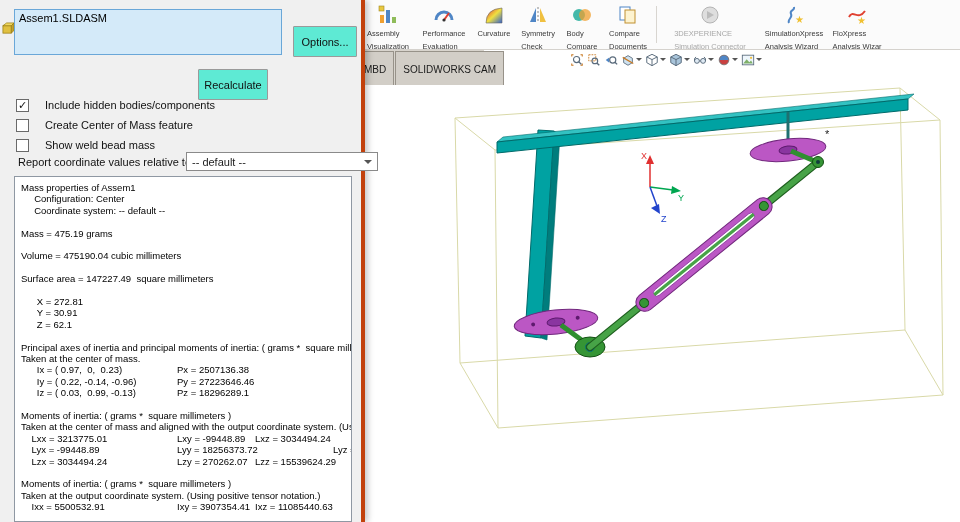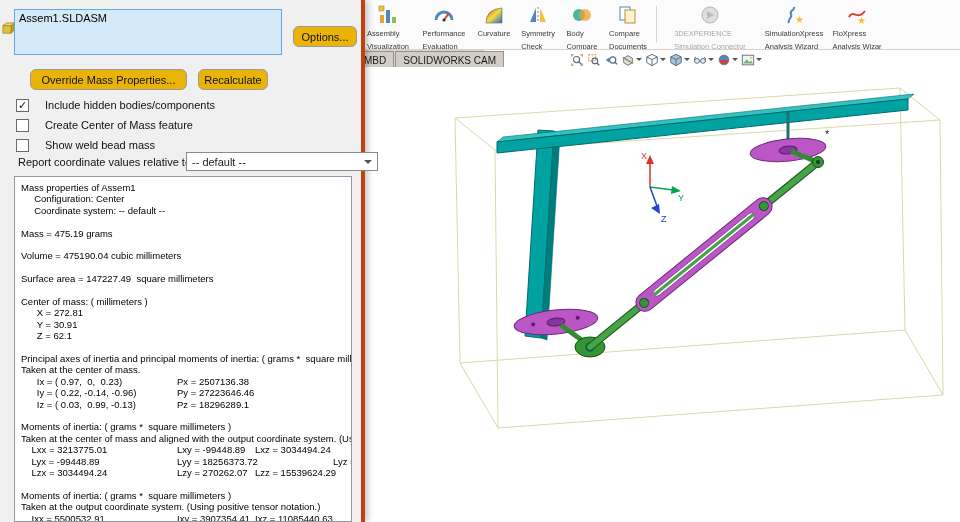--- a/index.html
+++ b/index.html
@@ -11,21 +11,21 @@
             border-bottom:1px solid #d5d2cd; display:flex; align-items:stretch;
             padding:2px 0 2px 8px; overflow:hidden; z-index:1; }
   .cmd-btn { display:flex; flex-direction:column; align-items:center; padding-top:2px; flex:none; }
   .cmd-ico svg { width:22px; height:22px; display:block; }
   .cmd-label { font-size:7.5px; line-height:13px; text-align:left; color:#3a3a3a;
                white-space:pre-line; margin-top:1px; }
   .cmd-btn.disabled .cmd-label { color:#a8a8a8; }
   .cmd-sep { width:1px; background:#d8d5d0; margin:4px 4px; flex:none; }
 
   
-  .tabstrip { position:absolute; left:352px; top:50px; width:132px; height:17px; background:#d8d4cd;
+  .tabstrip { position:absolute; left:352px; top:50px; width:132px; height:35px; background:#d8d4cd;
               display:flex; align-items:stretch; gap:1px; padding:1px 0 0 4px; z-index:2; }
   .tab { background:#d2cec7; border:1px solid #979289; border-bottom:none; font-size:10px;
          color:#1a1a1a; padding:1px 7px 0; display:flex; align-items:center; white-space:nowrap; }
 
   
   .viewport { position:absolute; left:365px; top:50px; width:595px; height:472px; background:#fff; z-index:0; }
   .scene { position:absolute; left:0; top:0; width:595px; height:472px; }
   .hud { position:absolute; left:205px; top:2px; height:15px; display:flex; align-items:center; gap:3px; z-index:3; }
   .hud-btn { display:flex; align-items:center; }
   .hud-btn svg { width:14px; height:14px; display:block; }
@@ -33,22 +33,22 @@
            border-top:3px solid #555; margin-left:1px; }
 
   
   .dialog { position:absolute; left:0; top:0; width:365px; height:522px; background:#f0f0f0;
             border-right:4px solid #c2410c; box-shadow:3px 0 6px rgba(0,0,0,.22);
             font-size:11px; z-index:10; }
   .asm-icon { position:absolute; left:2px; top:22px; }
   .asm-icon svg { width:13px; height:13px; display:block; }
   .sel-box { position:absolute; left:14px; top:9px; width:268px; height:46px; background:#d4eaf9;
              border:1px solid #6aa7d8; padding:2px 4px; color:#000; overflow:hidden; }
-  .btn { position:absolute; height:21px; background:#eab308; border:1px solid #9a9a9a;
-         font-family:inherit; font-size:11px; color:#111; border-radius:6px; }
+  .btn { position:absolute; height:31px; background:#5eead4; border:1px solid #9a9a9a;
+         font-family:inherit; font-size:11px; color:#111; border-radius:1px; }
   .opt { left:293px; top:26px; width:64px; }
   .ovr { left:30px;  top:69px; width:157px; }
   .rec { left:198px; top:69px; width:70px; }
   .cb-row { position:absolute; left:16px; display:flex; align-items:center; height:16px; }
   .cbx { width:13px; height:13px; background:#fff; border:1px solid #6a6a6a; font-size:11px;
          line-height:11px; text-align:center; color:#111; display:inline-block; flex:none; }
   .cb-label { margin-left:16px; color:#111; }
   .rep-label { position:absolute; left:18px; top:156px; color:#111; }
   .dropdown { position:absolute; left:186px; top:152px; width:192px; height:19px; background:#fff;
               border:1px solid #8a8a8a; display:flex; align-items:center; justify-content:space-between;
@@ -313,21 +313,20 @@
       <svg viewBox="0 0 14 14">
           <rect x="1" y="4" width="9" height="8" fill="#e0c040" stroke="#9a7d10" stroke-width="0.8"></rect>
           <path d="M1 4 L5 1 L13 1 L10 4 Z" fill="#f0d860" stroke="#9a7d10" stroke-width="0.8"></path>
           <path d="M10 4 L13 1 L13 9 L10 12 Z" fill="#c0a030" stroke="#9a7d10" stroke-width="0.8"></path>
         </svg>
     </span>
     <div class="sel-box">
       <span>Assem1.SLDASM</span>
     </div>
     <button class="btn opt">Options...</button>
-    <button class="btn ovr">Override Mass Properties...</button>
     <button class="btn rec">Recalculate</button>
 
     <div class="cb-row" style="top:97px">
       <span class="cbx">✓</span>
       <span class="cb-label">Include hidden bodies/components</span>
     </div>
     <div class="cb-row" style="top:137px">
       <span class="cbx"></span>
       <span class="cb-label">Show weld bead mass</span>
     </div>
@@ -347,21 +346,20 @@
     <div class="rline">Mass properties of Assem1</div>
         <div class="rline">     Configuration: Center</div>
         <div class="rline">     Coordinate system: -- default --</div>
         <div class="rline"></div>
         <div class="rline">Mass = 475.19 grams</div>
         <div class="rline"></div>
         <div class="rline">Volume = 475190.04 cubic millimeters</div>
         <div class="rline"></div>
         <div class="rline">Surface area = 147227.49  square millimeters</div>
         <div class="rline"></div>
-        <div class="rline">Center of mass: ( millimeters )</div>
         <div class="rline">      X = 272.81</div>
         <div class="rline">      Y = 30.91</div>
         <div class="rline">      Z = 62.1</div>
         <div class="rline"></div>
         <div class="rline">Principal axes of inertia and principal moments of inertia: ( grams *  square millimeters</div>
         <div class="rline">Taken at the center of mass.</div>
         <div class="rline">      Ix = ( 0.97,  0,  0.23)	Px = 2507136.38</div>
         <div class="rline">      Iy = ( 0.22, -0.14, -0.96)	Py = 27223646.46</div>
         <div class="rline">      Iz = ( 0.03,  0.99, -0.13)	Pz = 18296289.1</div>
         <div class="rline"></div>

